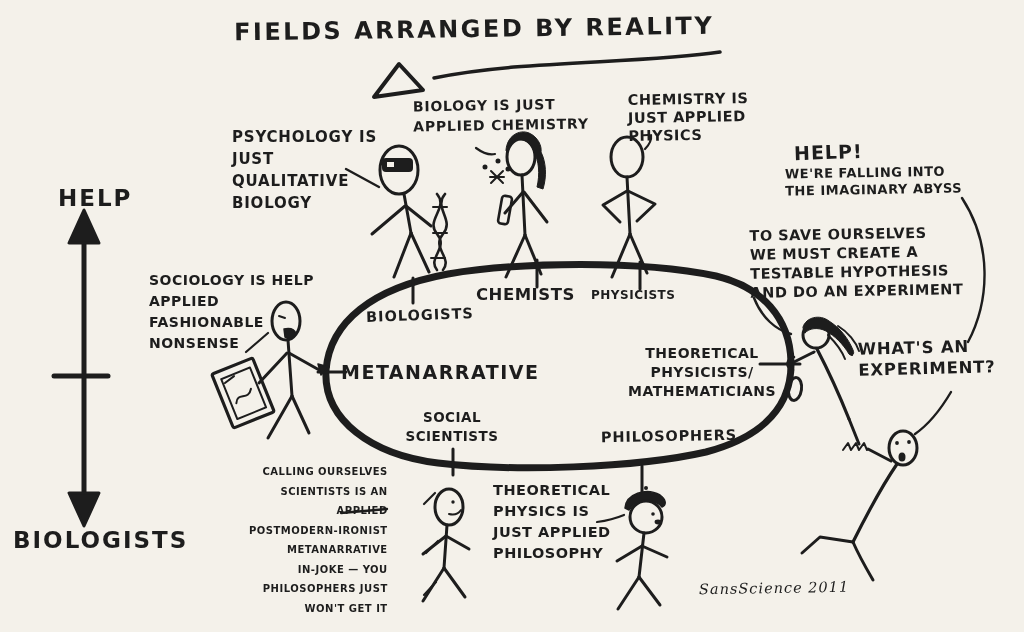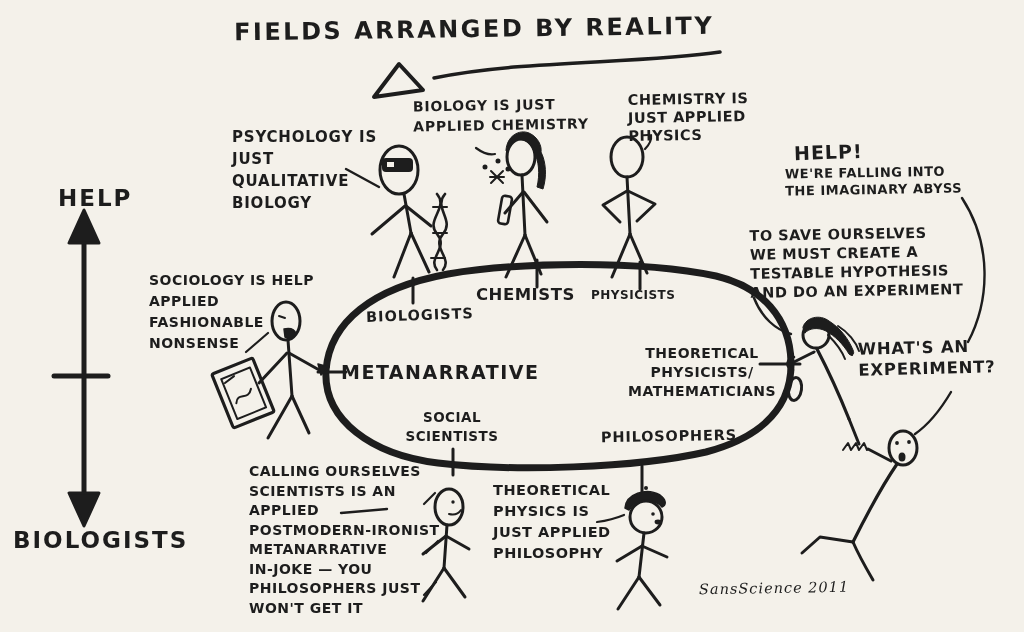--- a/index.html
+++ b/index.html
@@ -18,21 +18,21 @@
   .center{text-align:center;}
   
   .t-title{left:234px;top:14px;font-size:24px;letter-spacing:2.5px;transform:rotate(-.8deg);white-space:nowrap;}
   .t-real{left:58px;top:184px;font-size:23px;letter-spacing:2px;}
   .t-imaginary{left:13px;top:526px;font-size:23px;letter-spacing:2px;}
   
   .t-psych{left:232px;top:126px;font-size:15px;line-height:22px;letter-spacing:.8px;}
   .t-bio{left:413px;top:95px;font-size:14px;line-height:20px;letter-spacing:.8px;transform:rotate(-1deg);}
   .t-chem{left:628px;top:90px;font-size:14.5px;line-height:18px;transform:rotate(-1deg);}
   .t-socio{left:149px;top:270px;font-size:14px;line-height:21px;}
-  .t-postmodern{left:249px;top:462px;font-size:14px;line-height:19.5px;}
+  .t-postmodern{left:249px;top:462px;font-size:10px;line-height:19.5px;text-align:right;}
   .t-theophys{left:493px;top:480px;font-size:14.5px;line-height:21px;}
   .t-helphead{left:794px;top:140px;font-size:19px;letter-spacing:1px;transform:rotate(-2deg);}
   .t-helpbody{left:785px;top:164px;font-size:13px;line-height:17px;transform:rotate(-1deg);}
   .t-save{left:750px;top:225px;font-size:14.5px;line-height:19px;transform:rotate(-1deg);}
   .t-whats{left:858px;top:337px;font-size:16.5px;line-height:21px;letter-spacing:.8px;transform:rotate(-1.5deg);}
   
   .l-biologists{left:366px;top:306px;font-size:14.5px;letter-spacing:1px;transform:rotate(-2deg);}
   .l-chemists{left:476px;top:284px;font-size:16.5px;}
   .l-physicists{left:591px;top:288px;font-size:12px;}
   .l-psychologists{left:341px;top:360px;font-size:19px;letter-spacing:1.5px;}

